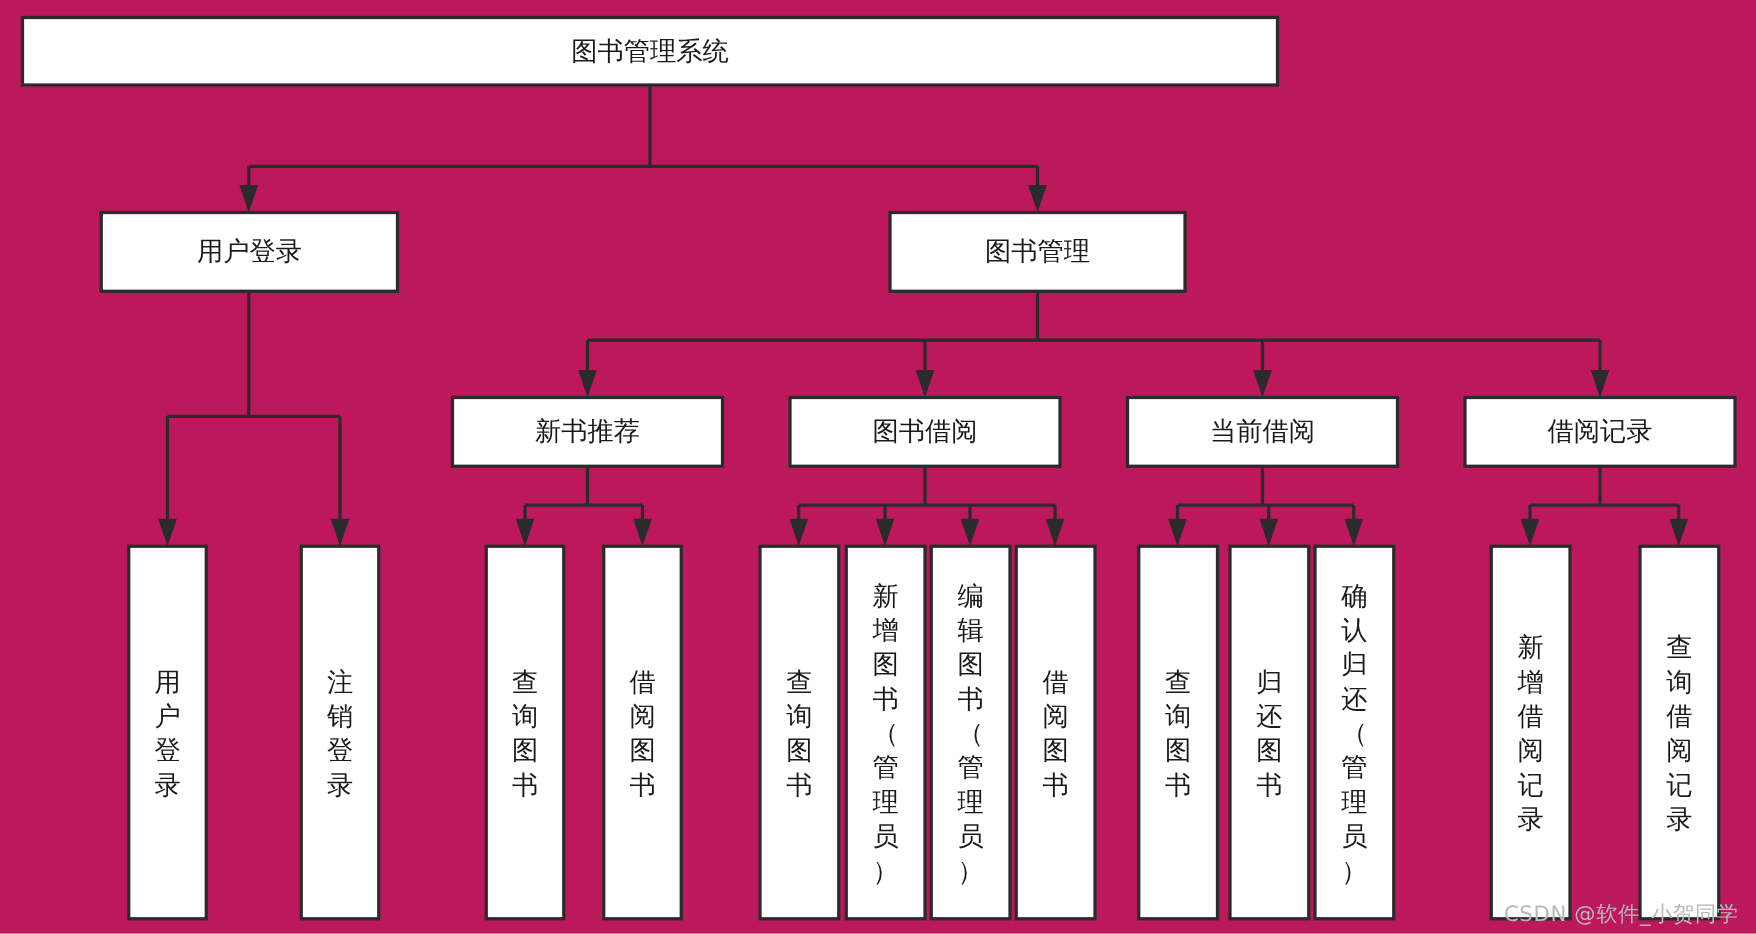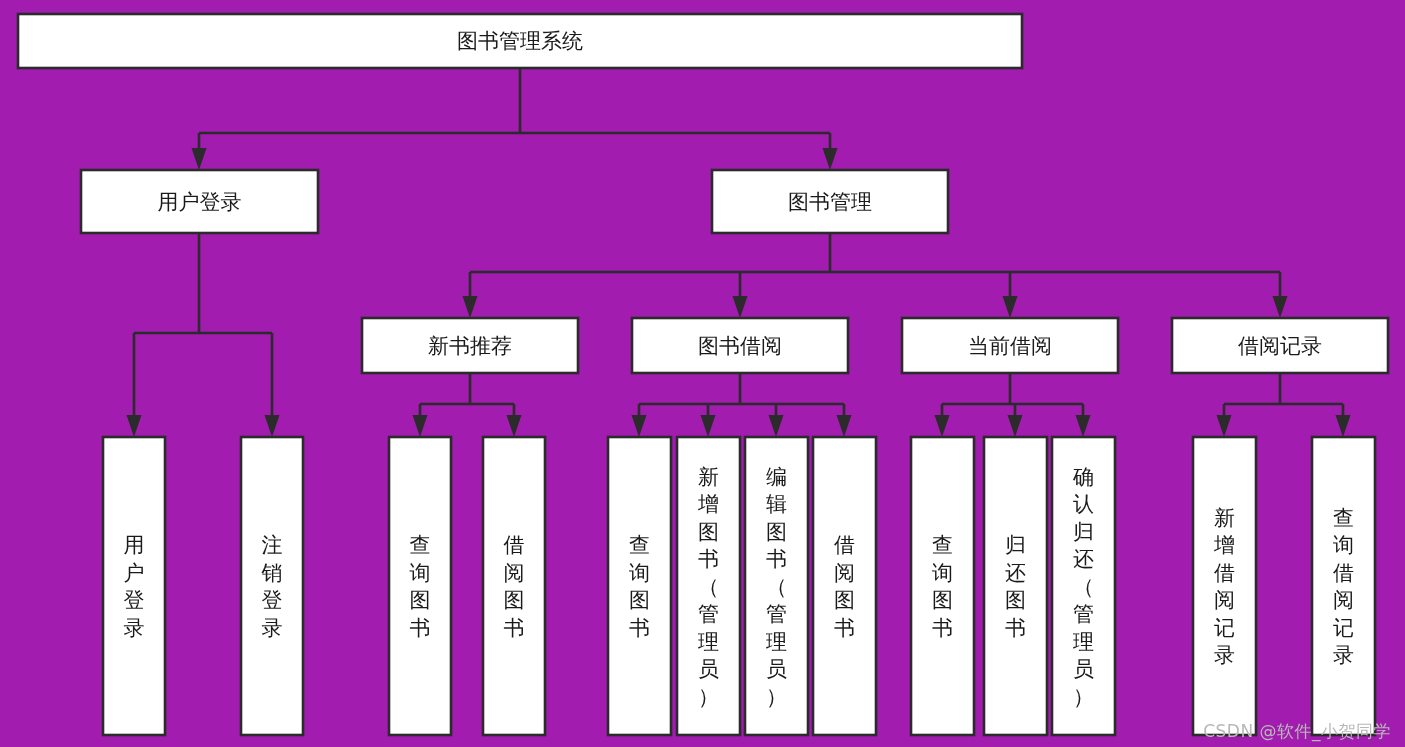--- a/index.html
+++ b/index.html
@@ -8,21 +8,21 @@
     padding: 0;
     background: #ffffff;
   }
   body {
     font-family: "DejaVu Sans", "Liberation Sans", sans-serif;
   }
   #diagram-root {
     position: relative;
     width: 1405px;
     height: 747px;
-    background: #a21caf;
+    background: #be185d;
     overflow: hidden;
   }
   svg.diagram-canvas {
     position: absolute;
     left: 0;
     top: 0;
     width: 1405px;
     height: 747px;
     display: block;
   }

